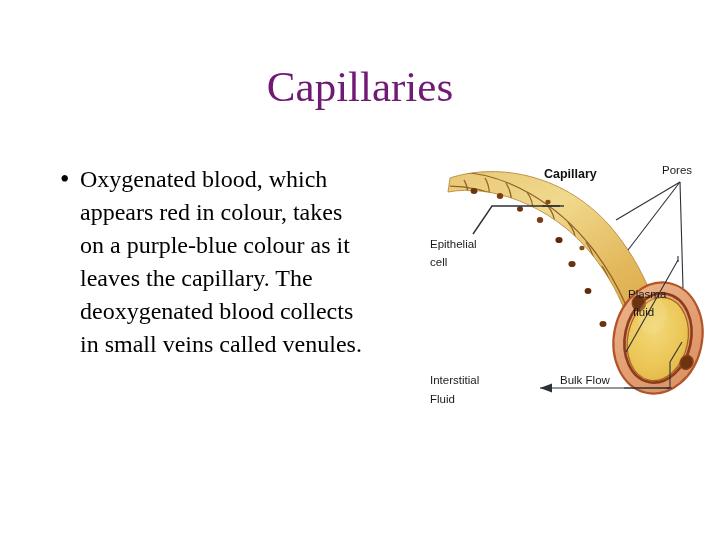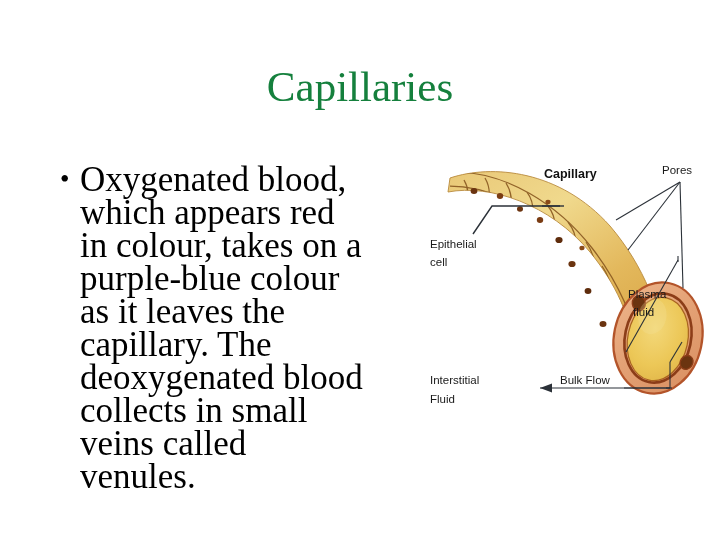--- a/index.html
+++ b/index.html
@@ -30,21 +30,21 @@
     position: absolute;
     left: 0;
     top: 62px;
     width: 720px;
     text-align: center;
     font-family: "Liberation Serif", "DejaVu Serif", serif;
     font-size: 43px;
     font-weight: normal;
     line-height: 50px;
     letter-spacing: 0px;
-    color: #15803d;
+    color: #701a75;
     white-space: nowrap;
   }
 
   
   #body-block {
     position: absolute;
     left: 56px;
     top: 163px;
     width: 310px;
   }
@@ -58,21 +58,21 @@
     font-size: 27px;
     line-height: 33px;
     text-align: left;
     padding-left: 4px;
     box-sizing: border-box;
     color: #000000;
   }
   .bullet-text {
     flex: 1 1 auto;
     font-family: "Liberation Serif", "DejaVu Serif", serif;
-    font-size: 35px;
+    font-size: 24px;
     line-height: 33px;
     color: #000000;
     text-align: left;
     word-spacing: 0px;
   }
 
   
   #diagram {
     position: absolute;
     left: 406px;

